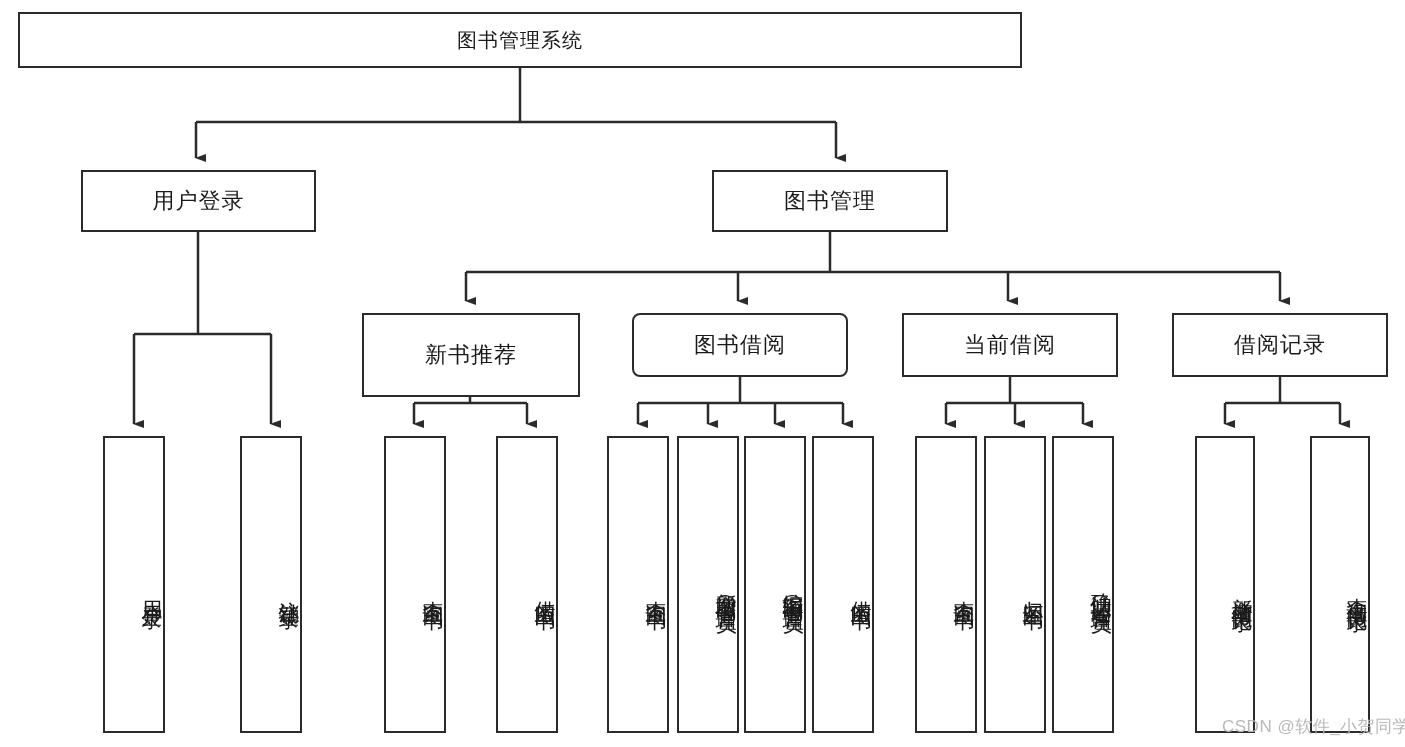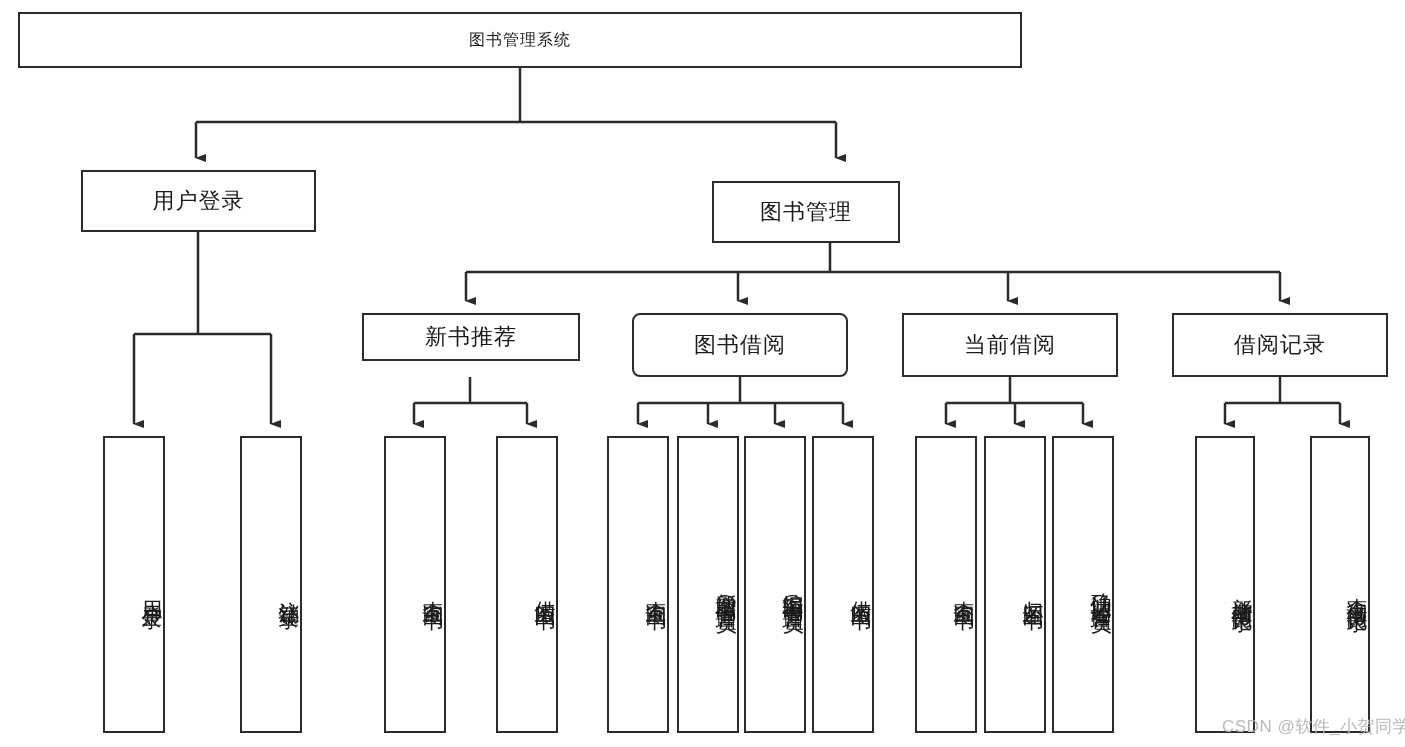--- a/index.html
+++ b/index.html
@@ -34,21 +34,21 @@
     align-items: center;
     justify-content: center;
     color: #1a1a1a;
   }
   .node.horiz {
     font-size: 22px;
     letter-spacing: 1px;
     line-height: 1.1;
   }
   .node.root {
-    font-size: 16px;
+    font-size: 20px;
     text-align: center;
   }
   .node.vert {
     writing-mode: vertical-rl;
     text-orientation: upright;
     font-size: 21px;
     letter-spacing: 3px;
     line-height: 1.05;
     padding-top: 10px;
     align-items: flex-start;
@@ -124,25 +124,25 @@
     </g>
   </svg>
 
   <div class="node horiz root" style="left:18px; top:12px; width:1004px; height:56px;">
     <span>图书管理系统</span>
   </div>
 
   <div class="node horiz" style="left:81px; top:170px; width:235px; height:62px;">
     <span>用户登录</span>
   </div>
-  <div class="node horiz" style="left:712px; top:170px; width:188px; height:62px;margin-top:11px;">
+  <div class="node horiz" style="left:712px; top:170px; width:236px; height:62px;">
     <span>图书管理</span>
   </div>
 
-  <div class="node horiz" style="left:362px; top:313px; width:218px; height:48px;">
+  <div class="node horiz" style="left:362px; top:313px; width:218px; height:84px;">
     <span>新书推荐</span>
   </div>
   <div class="node horiz" style="left:632px; top:313px; width:216px; height:64px;border-radius:8px;">
     <span>图书借阅</span>
   </div>
   <div class="node horiz" style="left:1172px; top:313px; width:216px; height:64px;">
     <span>借阅记录</span>
   </div>
   <div class="node horiz" style="left:902px; top:313px; width:216px; height:64px;">
     <span>当前借阅</span>

